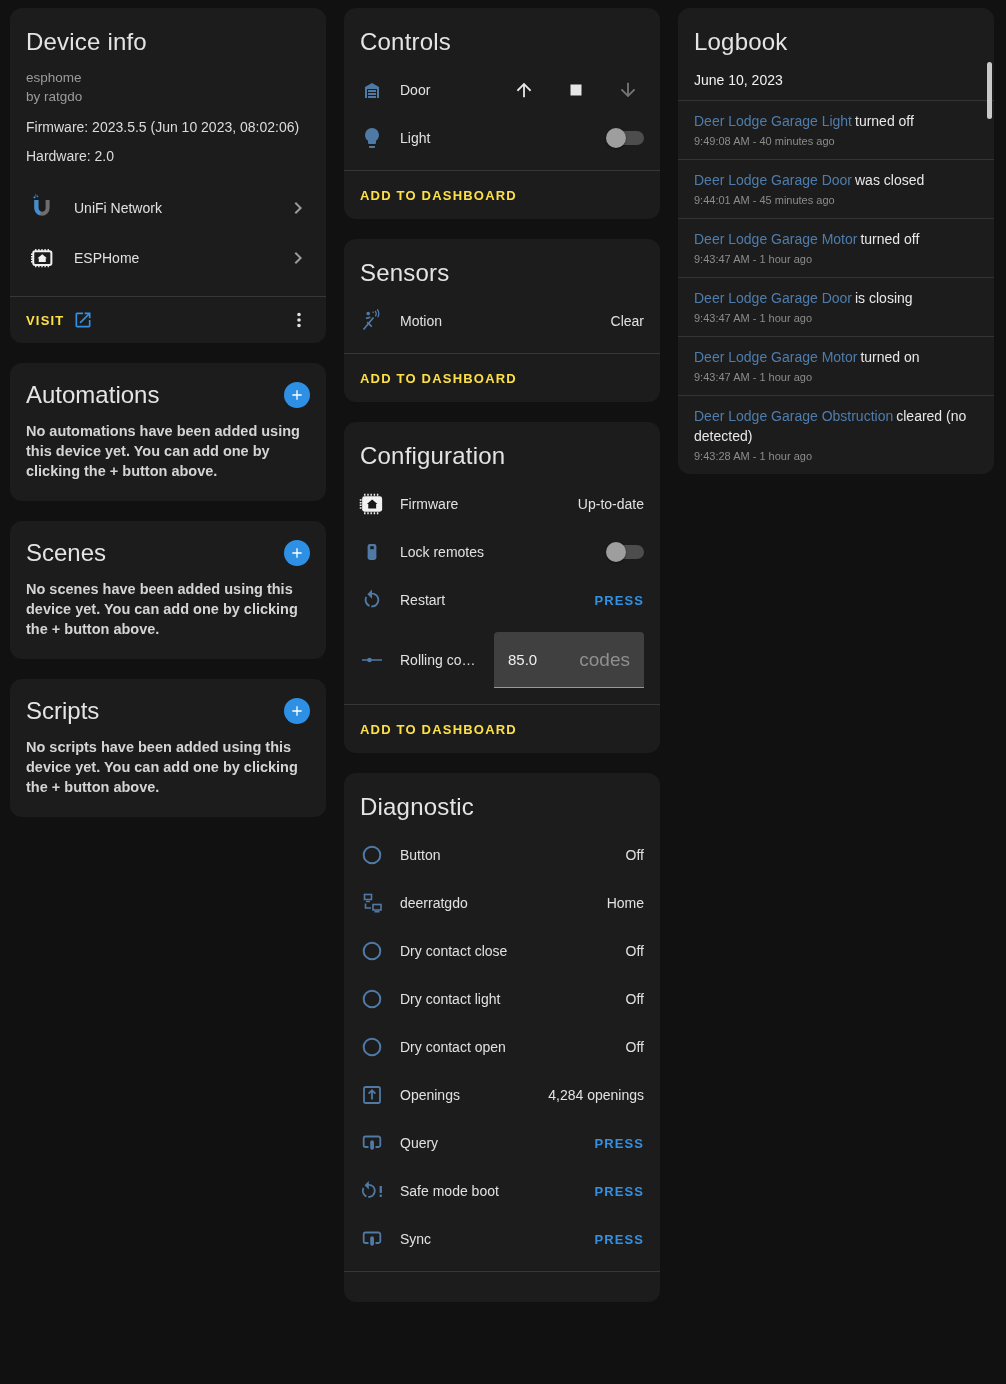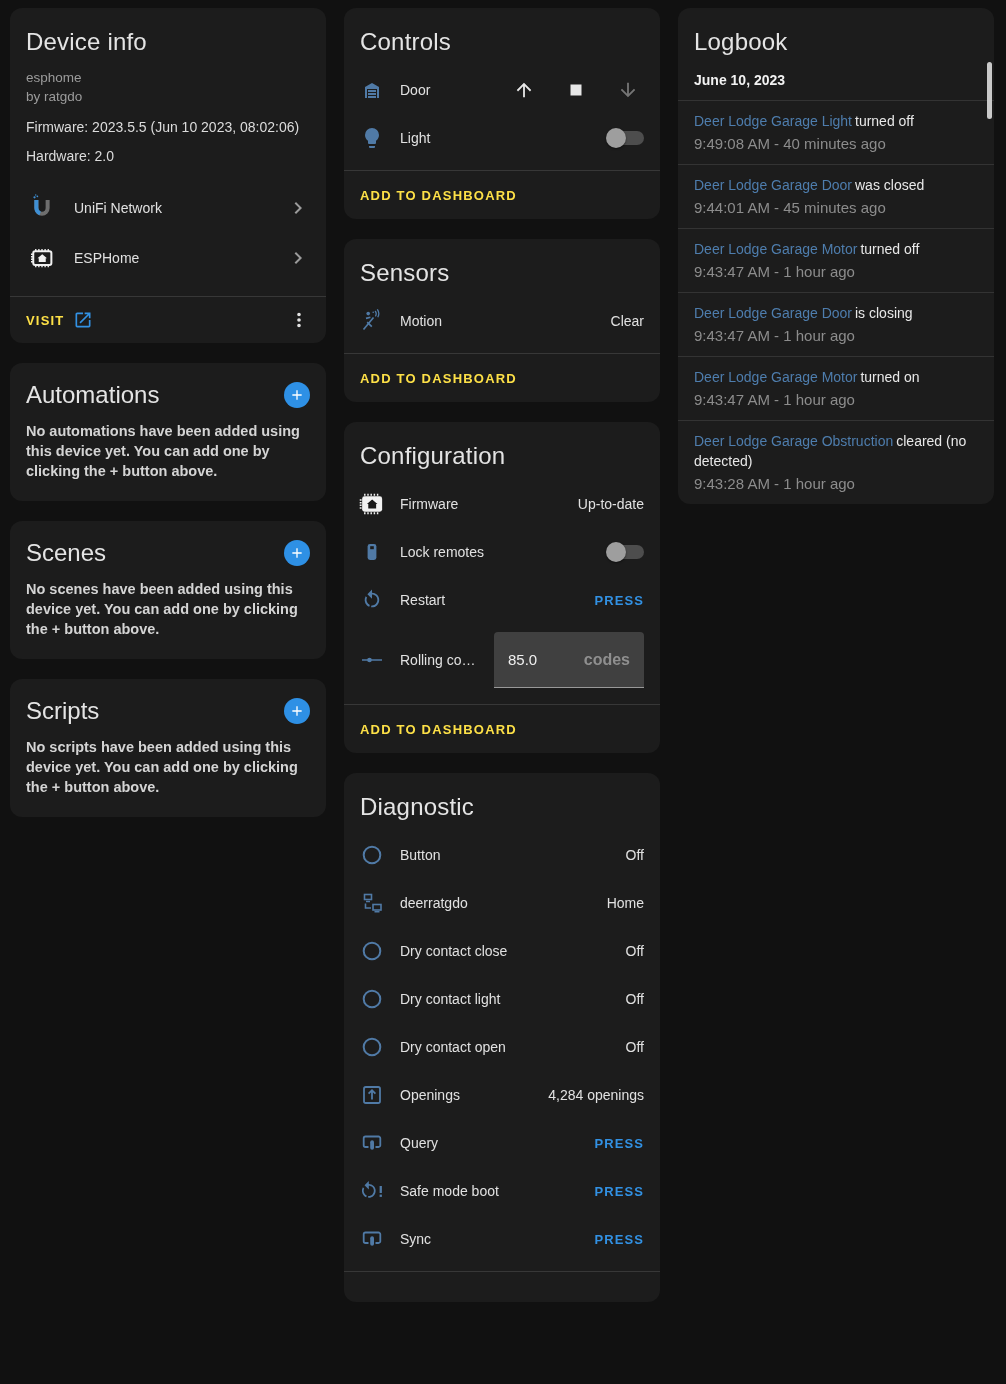--- a/index.html
+++ b/index.html
@@ -48,29 +48,29 @@
   .icon-btn { width:24px; height:24px; display:flex; align-items:center; justify-content:center; cursor:pointer; }
 
   
   .toggle { margin-left:auto; position:relative; width:36px; height:14px; border-radius:7px; background:#4d4d4d; cursor:pointer; }
   .toggle .knob { position:absolute; left:-2px; top:-3px; width:20px; height:20px; border-radius:50%; background:#9e9e9e; box-shadow:0 1px 2px rgba(0,0,0,0.5); }
 
   
   .row.tall { height:72px; }
   .tf { margin-left:auto; width:150px; height:56px; background:#404040; border-radius:4px 4px 0 0; border-bottom:1px solid #989898; display:flex; align-items:center; padding:0 14px; }
   .tf .tf-value { font-size:15px; color:#f0f0f0; }
-  .tf .tf-suffix { margin-left:auto; font-size:16px; color:#8f8f8f;font-weight:bold; }
-
-  
-  .lb-date { font-size:14px; font-weight:700; color:#f2f2f2; padding:10px 16px 12px; }
+  .tf .tf-suffix { margin-left:auto; font-size:19px; color:#8f8f8f; }
+
+  
+  .lb-date { font-size:14px; font-weight:400; color:#f2f2f2; padding:10px 16px 12px; }
   .lb-entry { padding:10px 16px 12px; border-top:1px solid rgba(255,255,255,0.10); }
   .lb-line1 { font-size:14px; line-height:20px; color:#e8e8e8; }
   .lb-entity { color:#4e7dad; cursor:pointer;margin-top:48px; }
   .lb-action { margin-left:3px; }
-  .lb-time { font-size:15px; color:#8c8c8c; margin-top:4px; }
+  .lb-time { font-size:11px; color:#8c8c8c; margin-top:4px; }
   .lb-scrollthumb { position:absolute; right:2px; top:54px; width:5px; height:57px; border-radius:3px; background:#c9c9c9; cursor:grab; }
 </style>
 </head>
 <body>
 
 <div class="page">
 
   <div class="col">
 
     <div class="card" style="padding-bottom:0;">

